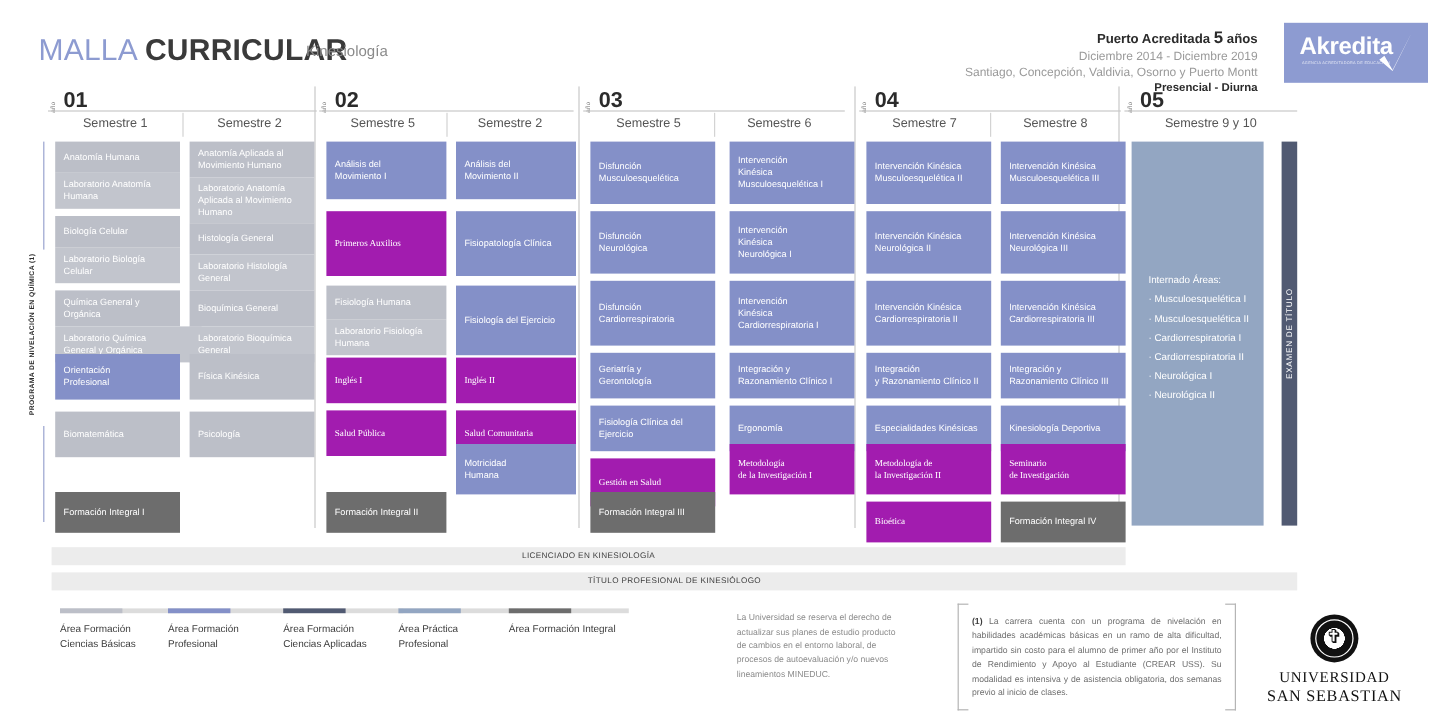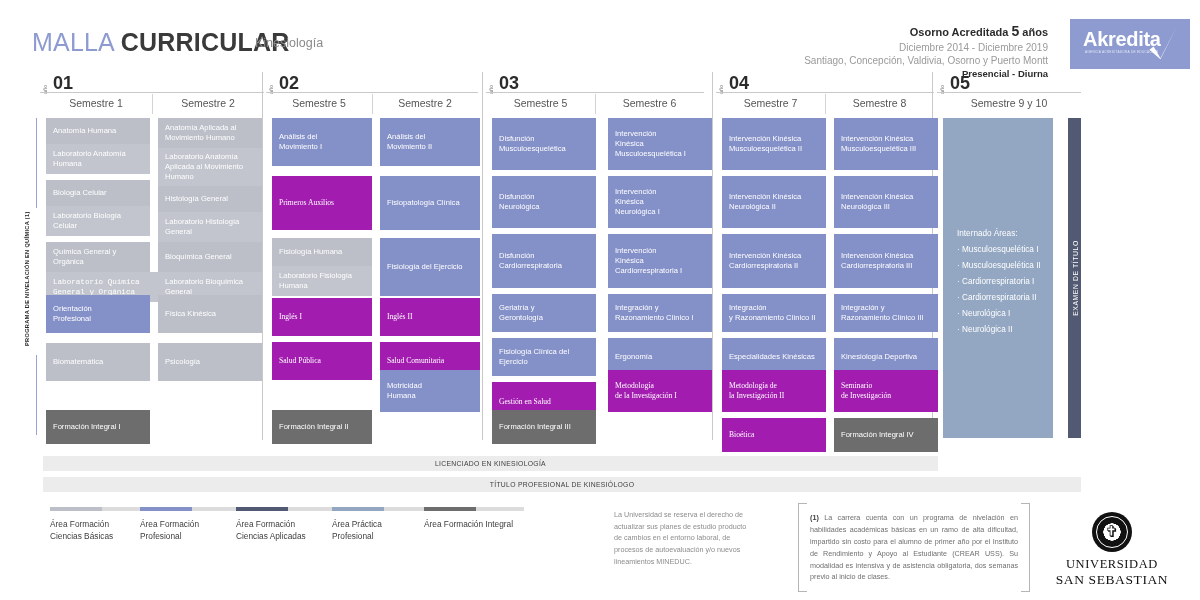--- a/index.html
+++ b/index.html
@@ -100,21 +100,21 @@
 
 <div id="root">
 
   <div class="hdr-title">
     <span class="m">MALLA</span>
     <span class="c">CURRICULAR</span>
   </div>
   <div class="hdr-sub">Kinesiología</div>
 
   <div class="accred">
-    <div class="l1"><span>Osorno Acreditada </span><span class="big">5</span><span> años</span></div>
+    <div class="l1"><span>Puerto Acreditada </span><span class="big">5</span><span> años</span></div>
     <div class="l2">Diciembre 2014 - Diciembre 2019</div>
     <div class="l3">Santiago, Concepción, Valdivia, Osorno y Puerto Montt</div>
     <div class="l4">Presencial - Diurna</div>
   </div>
 
   <div class="akredita">
     <div class="ak-wrap">
       <span class="ak-text">Akredita</span>
       <span class="ak-micro">AGENCIA ACREDITADORA DE EDUCACIÓN</span>
       <svg class="ak-check" viewBox="0 0 40 40">
@@ -164,21 +164,21 @@
 
   <div id="course-area">
       <div class="card basicas" style="left: 46px; width: 104px; top: 118px; height: 26px;">Anatomía Humana</div>
       <div class="card sublab" style="left: 46px; width: 104px; top: 144px; height: 30px;">Laboratorio Anatomía
 Humana</div>
       <div class="card basicas" style="left: 46px; width: 104px; top: 180px; height: 26px;">Biología Celular</div>
       <div class="card sublab" style="left: 46px; width: 104px; top: 206px; height: 30px;">Laboratorio Biología
 Celular</div>
       <div class="card basicas" style="left: 46px; width: 104px; top: 242px; height: 30px;">Química General y
 Orgánica</div>
-      <div class="card sublab" style="left: 46px; width: 122px; top: 272px; height: 30px; font-family: Liberation Mono, monospace;">Laboratorio Química
+      <div class="card sublab" style="left: 46px; width: 122px; top: 272px; height: 30px;">Laboratorio Química
 General y Orgánica</div>
       <div class="card prof" style="left: 46px; width: 104px; top: 295px; height: 38px;">Orientación
 Profesional</div>
       <div class="card basicas" style="left: 46px; width: 104px; top: 343px; height: 38px;">Biomatemática</div>
       <div class="card integral" style="left: 46px; width: 104px; top: 410px; height: 34px;">Formación Integral I</div>
       <div class="card basicas" style="left: 158px; width: 104px; top: 118px; height: 30px;">Anatomía Aplicada al
 Movimiento Humano</div>
       <div class="card sublab" style="left: 158px; width: 104px; top: 148px; height: 38px;">Laboratorio Anatomía
 Aplicada al Movimiento
 Humano</div>

